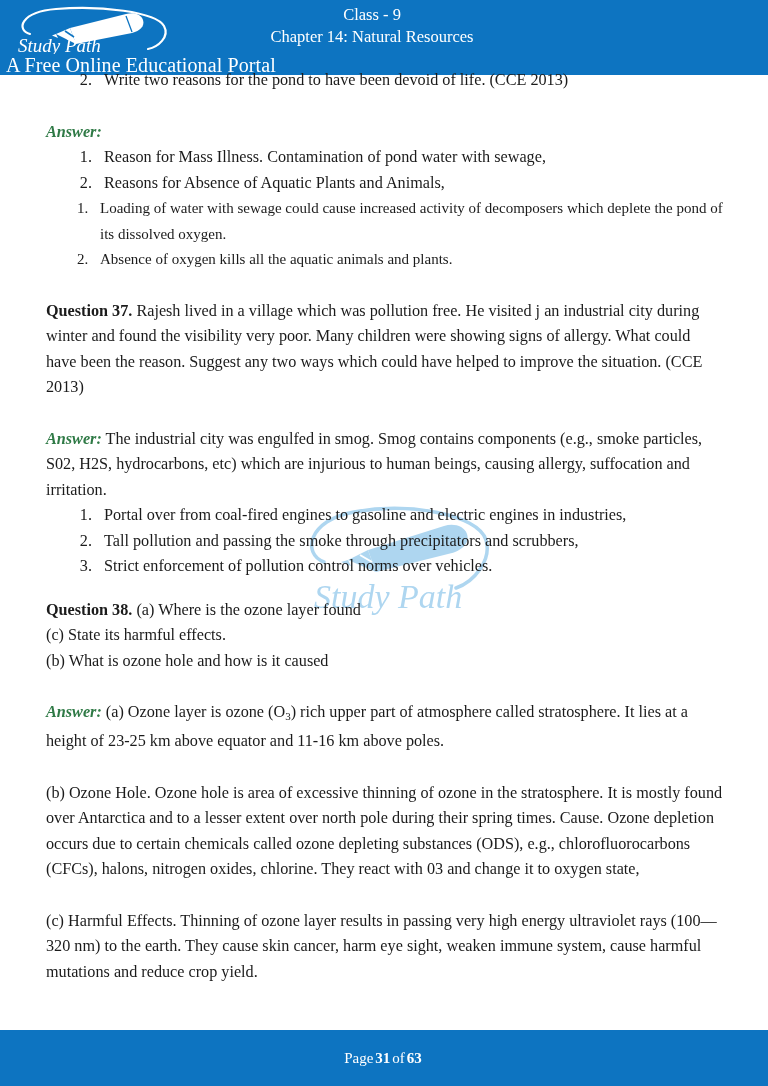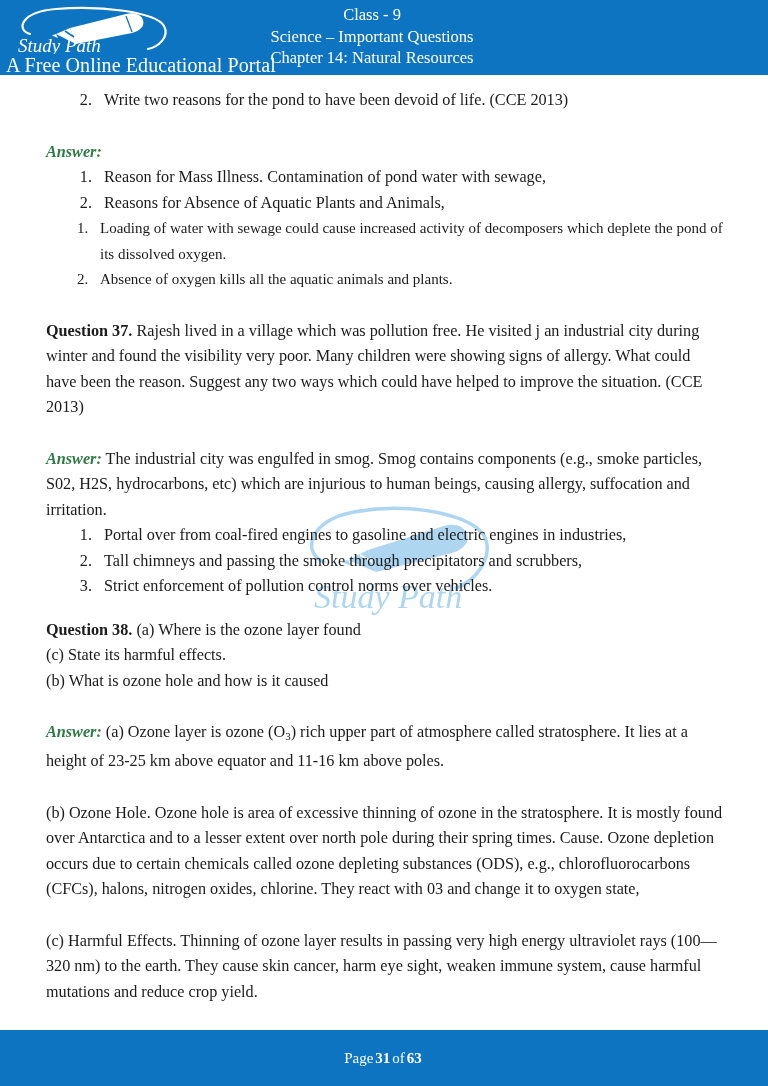--- a/index.html
+++ b/index.html
@@ -69,21 +69,21 @@
     width: 200px;
     height: 115px;
     z-index: 0;
     pointer-events: none;
   }
 
   
   .page-body {
     position: absolute;
     left: 46px;
-    top: 88px;
+    top: 68px;
     width: 678px;
     z-index: 2;
   }
   .para {
     font-size: 16.2px;
     line-height: 25.5px;
     color: #1b1b1b;
     margin: 0;
     text-align: left;
   }
@@ -158,21 +158,20 @@
 
       <line x1="118" y1="12" x2="124" y2="28" stroke="#0d74c1" stroke-width="1.3"></line>
 
       <text x="10" y="48" font-family="Liberation Serif, DejaVu Serif, serif" font-size="19" font-style="italic" fill="#ffffff">Study Path</text>
     </svg>
     <div class="logo-tagline">A Free Online Educational Portal</div>
   </div>
 
   <div class="header-titles">
     <div>Class - 9</div>
-    <div>Science – Important Questions</div>
     <div>Chapter 14: Natural Resources</div>
   </div>
 </div>
 
 <svg class="watermark" viewBox="0 0 200 115">
   <path d="M28 62 C6 54, 12 20, 58 12 C112 2, 182 14, 190 40 C196 60, 178 82, 160 88" fill="none" stroke="#aed6f0" stroke-width="3.5" stroke-linecap="round"></path>
   <path d="M72 50 L148 26 C158 23, 168 26, 171 34 C174 43, 166 50, 156 53 L80 72 Z" fill="#aed6f0"></path>
   <path d="M72 50 L52 60 L80 72 Z" fill="#aed6f0"></path>
   <path d="M52 60 L45 62 L55 66 Z" fill="#aed6f0"></path>
   <line x1="64" y1="55" x2="76" y2="62" stroke="#ffffff" stroke-width="2"></line>
@@ -203,21 +202,21 @@
   <div class="spacer-lg"></div>
 
   <p class="para"><span class="q-label">Question 37.</span><span> Rajesh lived in a village which was pollution free. He visited j an industrial city during winter and found the visibility very poor. Many children were showing signs of allergy. What could have been the reason. Suggest any two ways which could have helped to improve the situation. (CCE 2013)</span></p>
 
   <div class="spacer-lg"></div>
 
   <p class="para"><span class="ans-label">Answer:</span><span> The industrial city was engulfed in smog. Smog contains components (e.g., smoke particles, S02, H2S, hydrocarbons, etc) which are injurious to human beings, causing allergy, suffocation and irritation.</span></p>
 
   <ol class="lvl1">
     <li>Portal over from coal-fired engines to gasoline and electric engines in industries,</li>
-    <li>Tall chimneys and passing the smoke through precipitators and scrubbers,</li>
+    <li>Tall pollution and passing the smoke through precipitators and scrubbers,</li>
     <li>Strict enforcement of pollution control norms over vehicles.</li>
   </ol>
 
   <div class="spacer-md"></div>
 
   <p class="para"><span class="q-label">Question 38.</span><span> (a) Where is the ozone layer found</span></p>
   <p class="para">(c) State its harmful effects.</p>
   <p class="para">(b) What is ozone hole and how is it caused</p>
 
   <div class="spacer-lg"></div>

